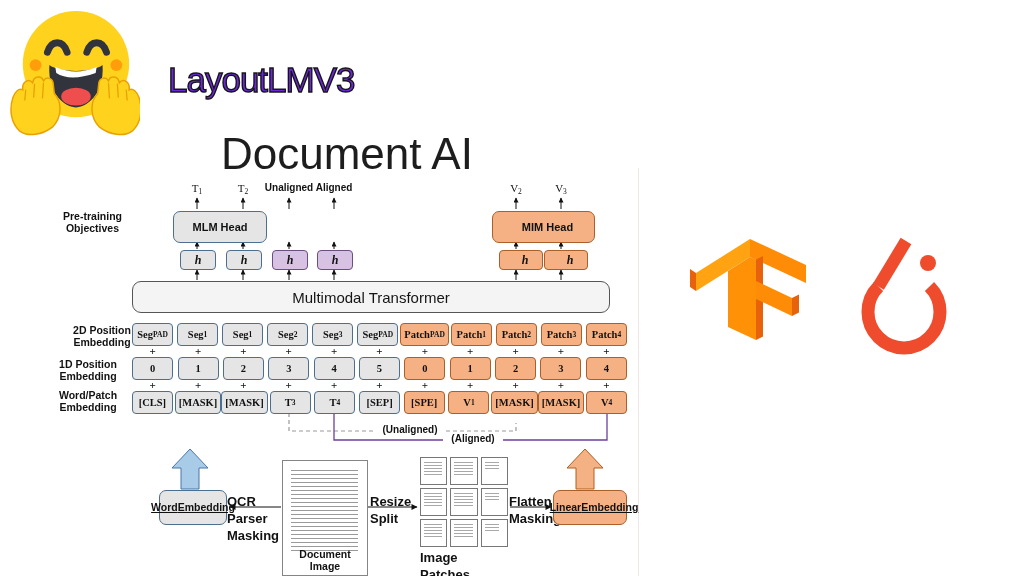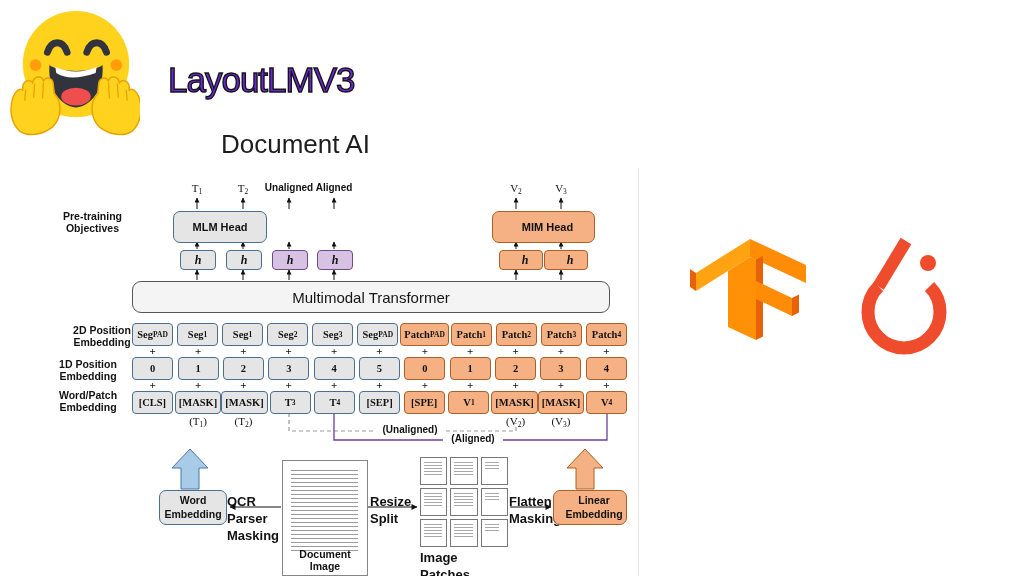--- a/index.html
+++ b/index.html
@@ -1,20 +1,20 @@
 <!DOCTYPE html>
 <html><head>
 <meta charset="utf-8">
 <style>
   html,body{margin:0;padding:0;background:#fff;}
   .slide{position:relative;width:1024px;height:576px;background:#ffffff;overflow:hidden;
          font-family:"Liberation Sans",sans-serif;color:#111;}
   .title{position:absolute;left:168px;top:60px;font-size:35px;font-weight:400;
          letter-spacing:-1px;color:#6d28d9;-webkit-text-stroke:1.4px #141414;}
-  .subtitle{position:absolute;left:221px;top:129px;font-size:26px;font-weight:400;color:#1d1d1d;}
+  .subtitle{position:absolute;left:221px;top:129px;font-size:44px;font-weight:400;color:#1d1d1d;}
 
   
   .dlabel{position:absolute;font-size:10.5px;font-weight:bold;color:#111;
           text-align:center;line-height:1.18;}
   .toplabel{position:absolute;top:182px;width:56px;text-align:center;font-size:11px;}
   .serif{font-family:"Liberation Serif",serif;}
   sub{font-size:7.5px;vertical-align:-2px;}
 
   .blue{background:#e5e5e5;border:1px solid #4d6f8f;}
   .purple{background:#D8C2E4;border:1px solid #6b4f82;}
@@ -34,22 +34,22 @@
   .tok{display:inline-flex;align-items:center;justify-content:center;height:21px;min-width:33px;
        padding:0 3px;border-radius:4px;font-family:"Liberation Serif",serif;font-weight:bold;
        font-size:10.5px;white-space:nowrap;}
   .plus{font-family:"Liberation Serif",serif;font-weight:bold;font-size:11px;line-height:11px;}
   #annotations{position:absolute;left:0;top:415px;width:1024px;height:14px;}
   .annot{position:absolute;top:0;width:44px;text-align:center;
          font-family:"Liberation Serif",serif;font-size:11px;}
   .algn-lbl{position:absolute;background:#fff;font-size:10px;font-weight:bold;text-align:center;}
 
   .emb-box{position:absolute;top:490px;height:33px;border-radius:7px;display:flex;
-           flex-direction:column;align-items:center;justify-content:center;
-           font-size:10.5px;font-weight:bold;line-height:1.25;}
+           flex-direction:row;align-items:center;justify-content:center;
+           font-size:10.5px;font-weight:bold;line-height:1.25;text-decoration:underline;}
   .proc-label{position:absolute;text-align:left;font-size:13px;font-weight:bold;line-height:1.3;}
 
   .doc-image{position:absolute;left:282px;top:452px;width:84px;height:114px;background:#fff;
              border:1.5px solid #858585;margin-top:8px;}
   .doc-lines{position:absolute;left:8px;top:9px;right:9px;height:82px;
              background:repeating-linear-gradient(to bottom,#9a9a9a 0 1px,transparent 1px 4px);}
   .doc-caption{position:absolute;bottom:3px;width:100%;text-align:center;
                font-size:10.5px;font-weight:bold;}
 
   .patch-grid{position:absolute;left:420px;top:457px;width:88px;height:90px;display:grid;
@@ -398,26 +398,20 @@
         </div>
       </div>
       <div class="cell">
         <div class="tok orange">
           <span>V</span>
           <sub>4</sub>
         </div>
       </div>
     </div>
 
-  <div id="annotations">
-      <span class="annot" style="left: 176.045px;"><span>(T</span><sub>1</sub><span>)</span></span>
-      <span class="annot" style="left: 221.409px;"><span>(T</span><sub>2</sub><span>)</span></span>
-      <span class="annot" style="left: 493.591px;"><span>(V</span><sub>2</sub><span>)</span></span>
-      <span class="annot" style="left: 538.955px;"><span>(V</span><sub>3</sub><span>)</span></span>
-    </div>
 
   <div class="algn-lbl" style="left:375px;top:424px;width:70px;">(Unaligned)</div>
   <div class="algn-lbl" style="left:443px;top:433px;width:60px;">(Aligned)</div>
 
   <div class="emb-box blue" style="left:159px;width:66px;">
     <div>Word</div>
       <div>Embedding</div>
   </div>
   <div class="proc-label" style="left:227px;top:494px;width:52px;">
     <div>OCR Parser</div>

